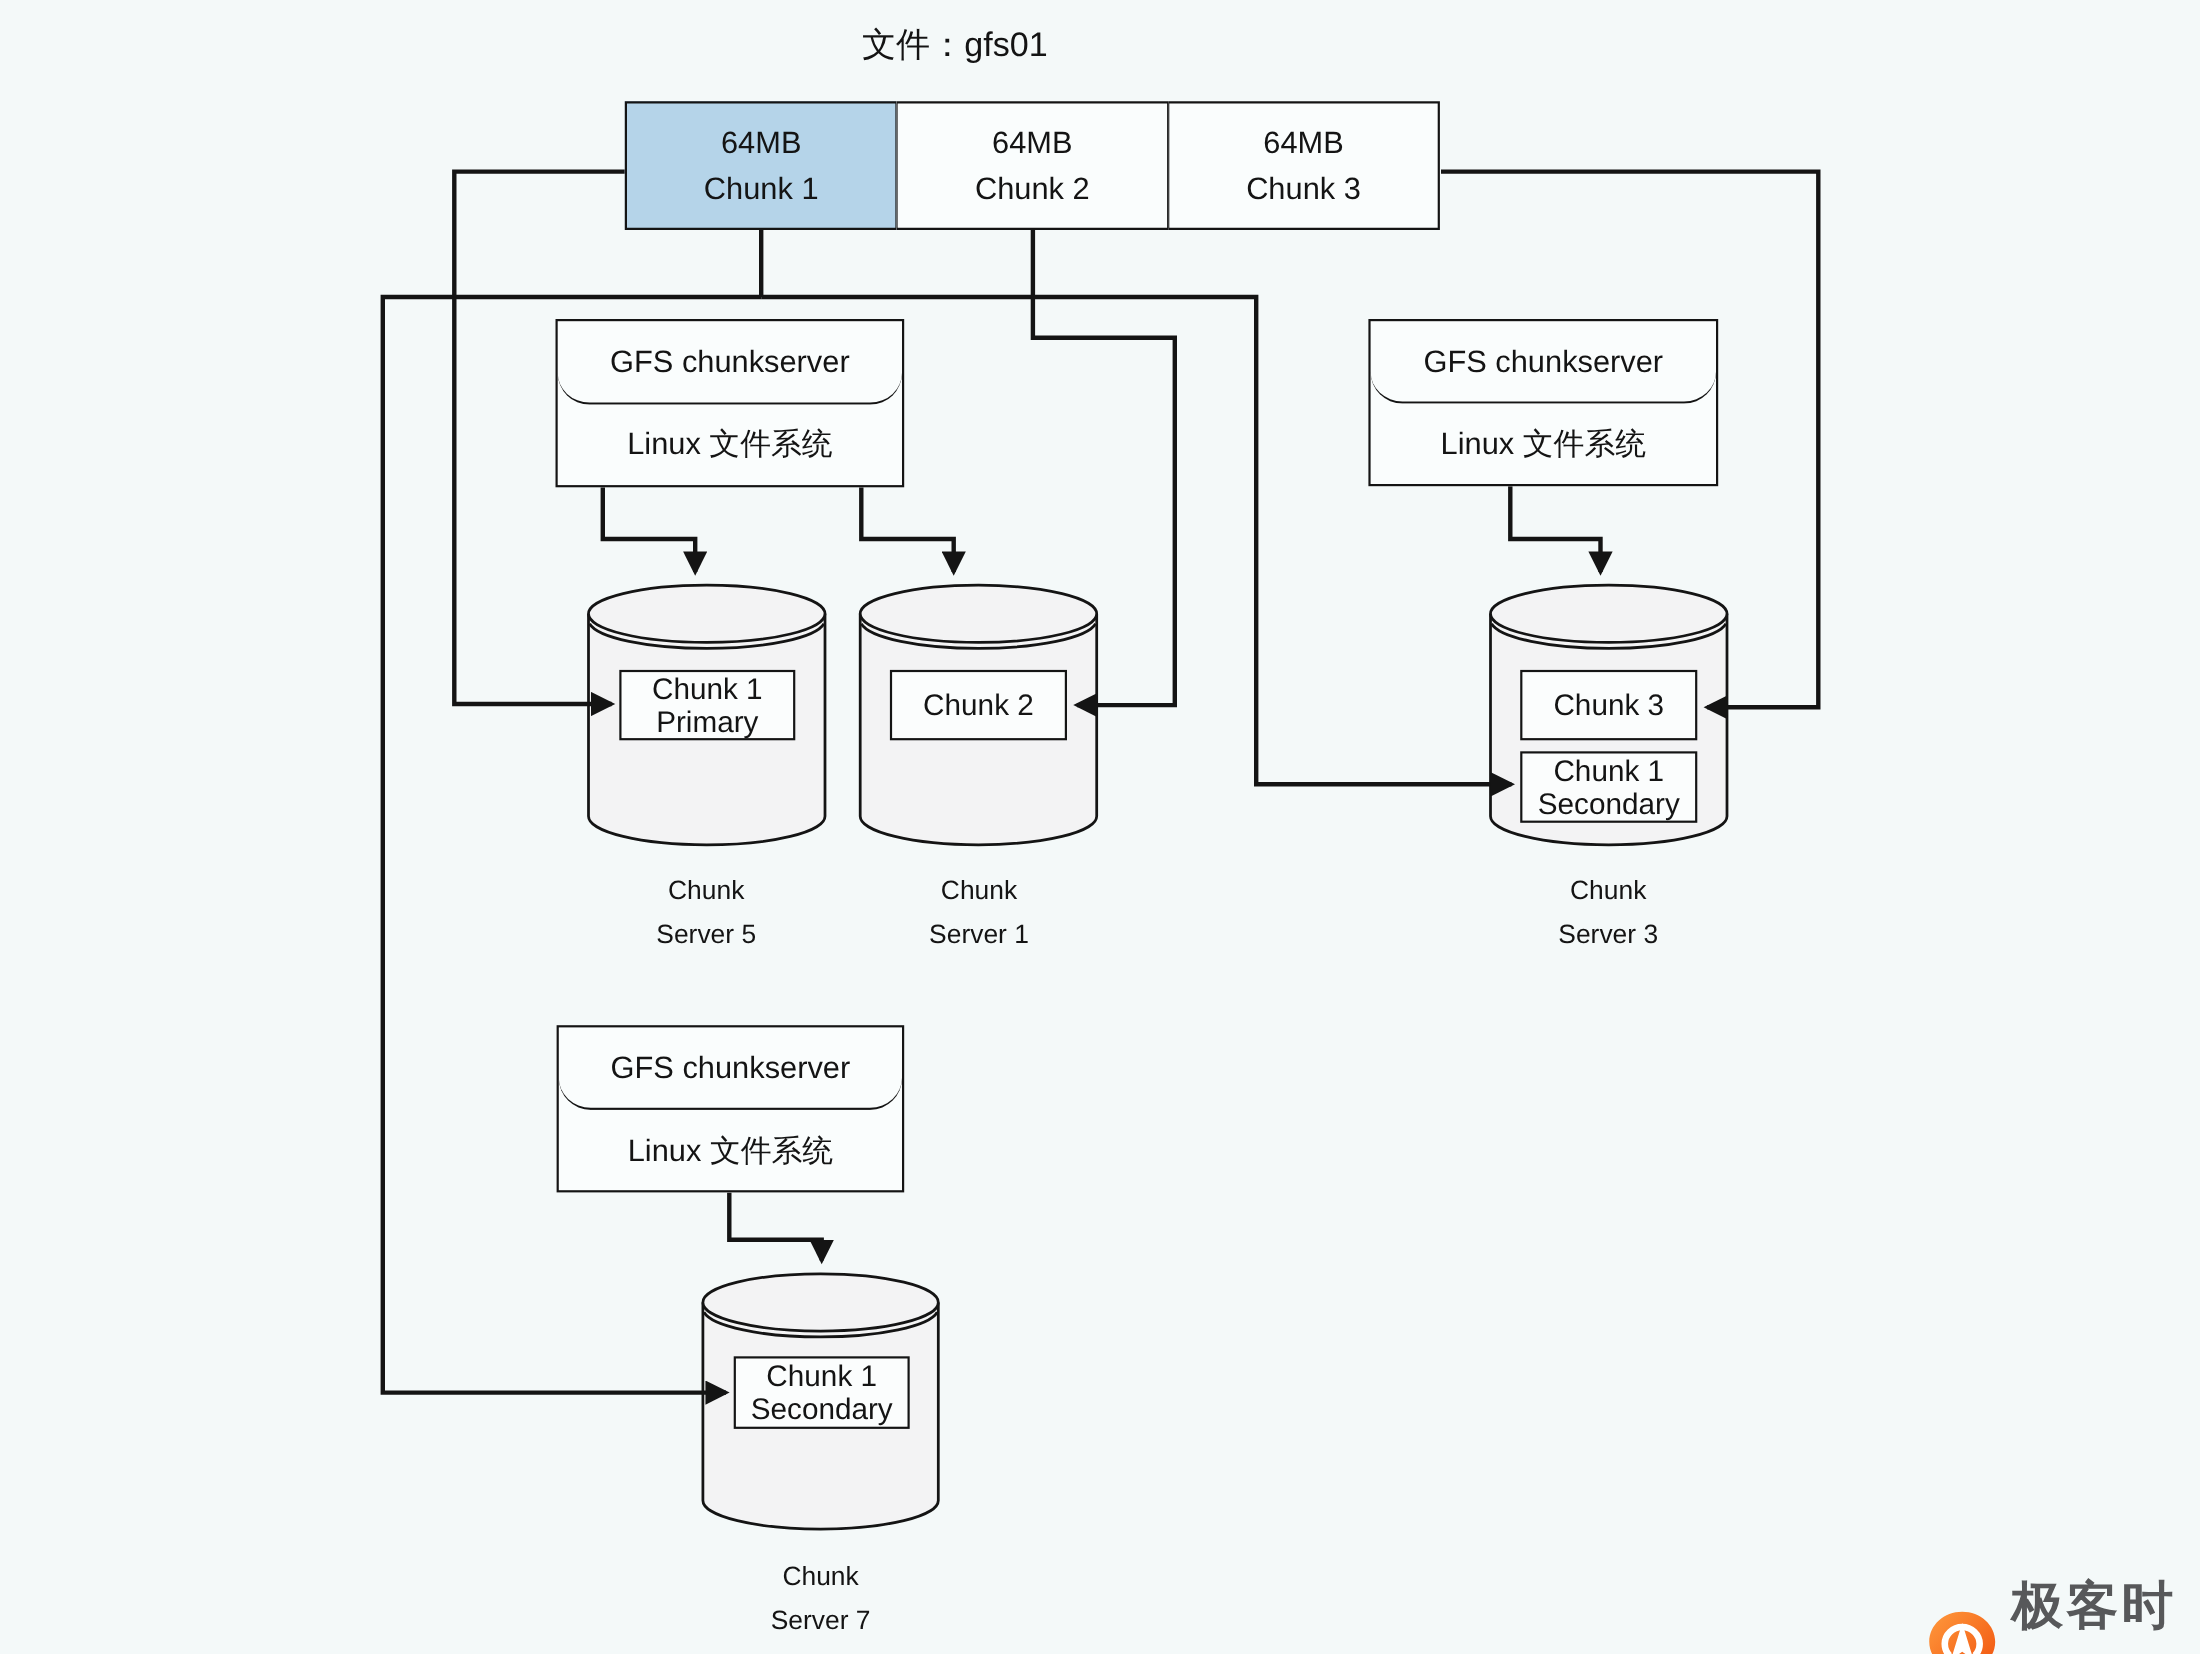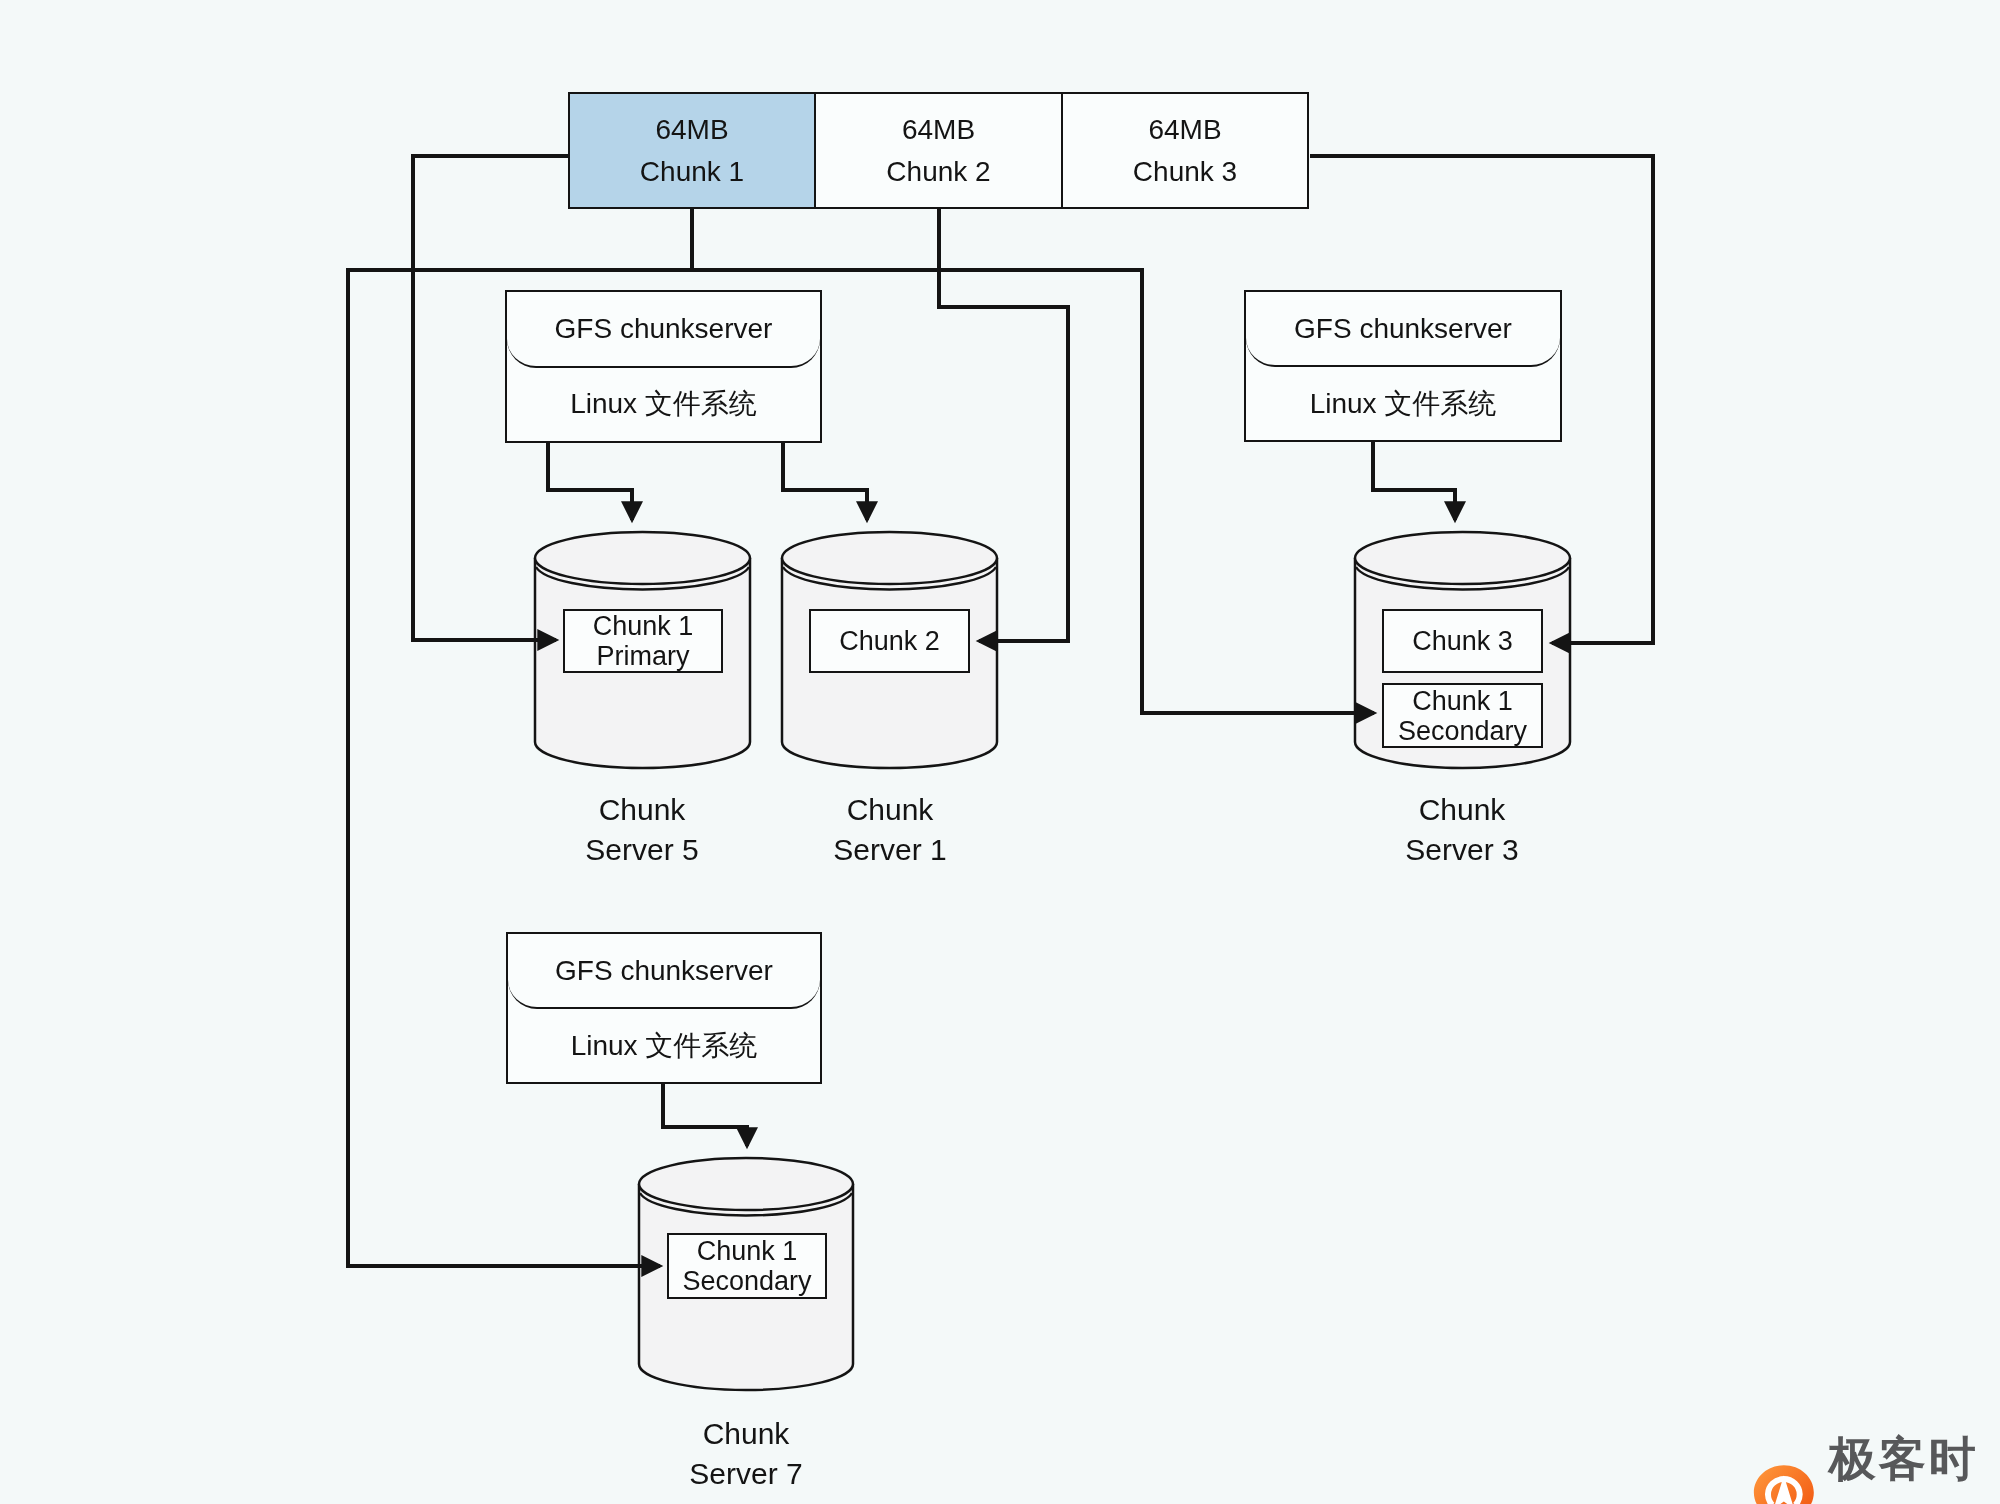--- a/index.html
+++ b/index.html
@@ -44,21 +44,21 @@
     display:flex;flex-direction:column;justify-content:center;align-items:center;
     font-size:27px;line-height:30px;text-align:center;
   }
   #dc-s1{left:563px;top:609px;width:160px;height:64px;}
   #dc-s2{left:809px;top:609px;width:161px;height:64px;}
   #dc-s3a{left:1382px;top:609px;width:161px;height:64px;}
   #dc-s3b{left:1382px;top:683px;width:161px;height:65px;}
   #dc-s4{left:667px;top:1233px;width:160px;height:66px;}
   
   .srv-label{
-    position:absolute;width:300px;text-align:center;font-size:30px;line-height:40px;color:#141414;
+    position:absolute;width:300px;text-align:center;font-size:24px;line-height:40px;color:#141414;
   }
   #lb-s1{left:492px;top:790px;}
   #lb-s2{left:740px;top:790px;}
   #lb-s3{left:1312px;top:790px;}
   #lb-s4{left:596px;top:1414px;}
   
   .logo{position:absolute;left:1753px;top:1422px;display:flex;align-items:center;}
   .logo-icon{width:72px;height:74px;}
   .logo-text{
     margin-left:14px;font-size:47px;font-weight:600;color:#57585a;letter-spacing:3px;
@@ -111,20 +111,21 @@
       <polyline points="692,270 1142,270 1142,713 1374,713" marker-end="url(#arr)"></polyline>
       <polyline points="939,209 939,307 1068,307 1068,641 979,641" marker-end="url(#arr)"></polyline>
       <polyline points="1310,156 1653,156 1653,643 1552,643" marker-end="url(#arr)"></polyline>
       <polyline points="548,443 548,490 632,490 632,520" marker-end="url(#arr)"></polyline>
       <polyline points="783,443 783,490 867,490 867,520" marker-end="url(#arr)"></polyline>
       <polyline points="1373,442 1373,490 1455,490 1455,520" marker-end="url(#arr)"></polyline>
       <polyline points="663,1084 663,1127 747,1127 747,1146" marker-end="url(#arr)"></polyline>
     </g>
   </svg>
 
+  <div class="title">文件：gfs01</div>
 
   <div class="chunk-row">
     <div class="chunk-cell hl">
       <div>64MB</div>
       <div>Chunk 1</div>
     </div>
     <div class="chunk-cell">
       <div>64MB</div>
       <div>Chunk 2</div>
     </div>

